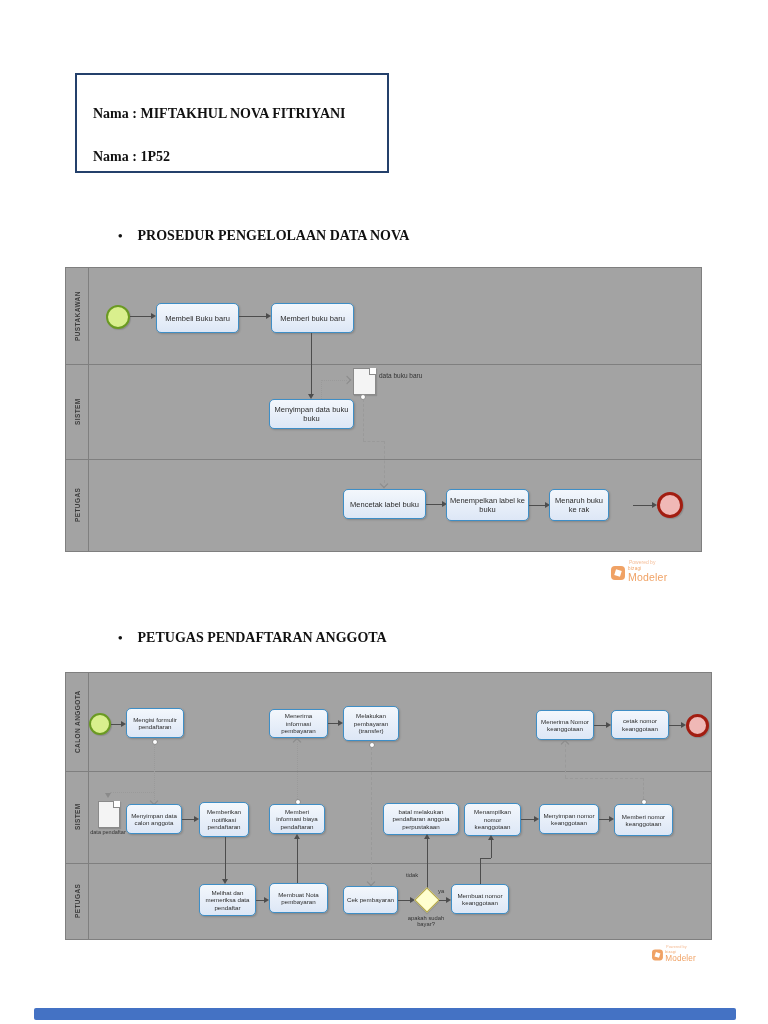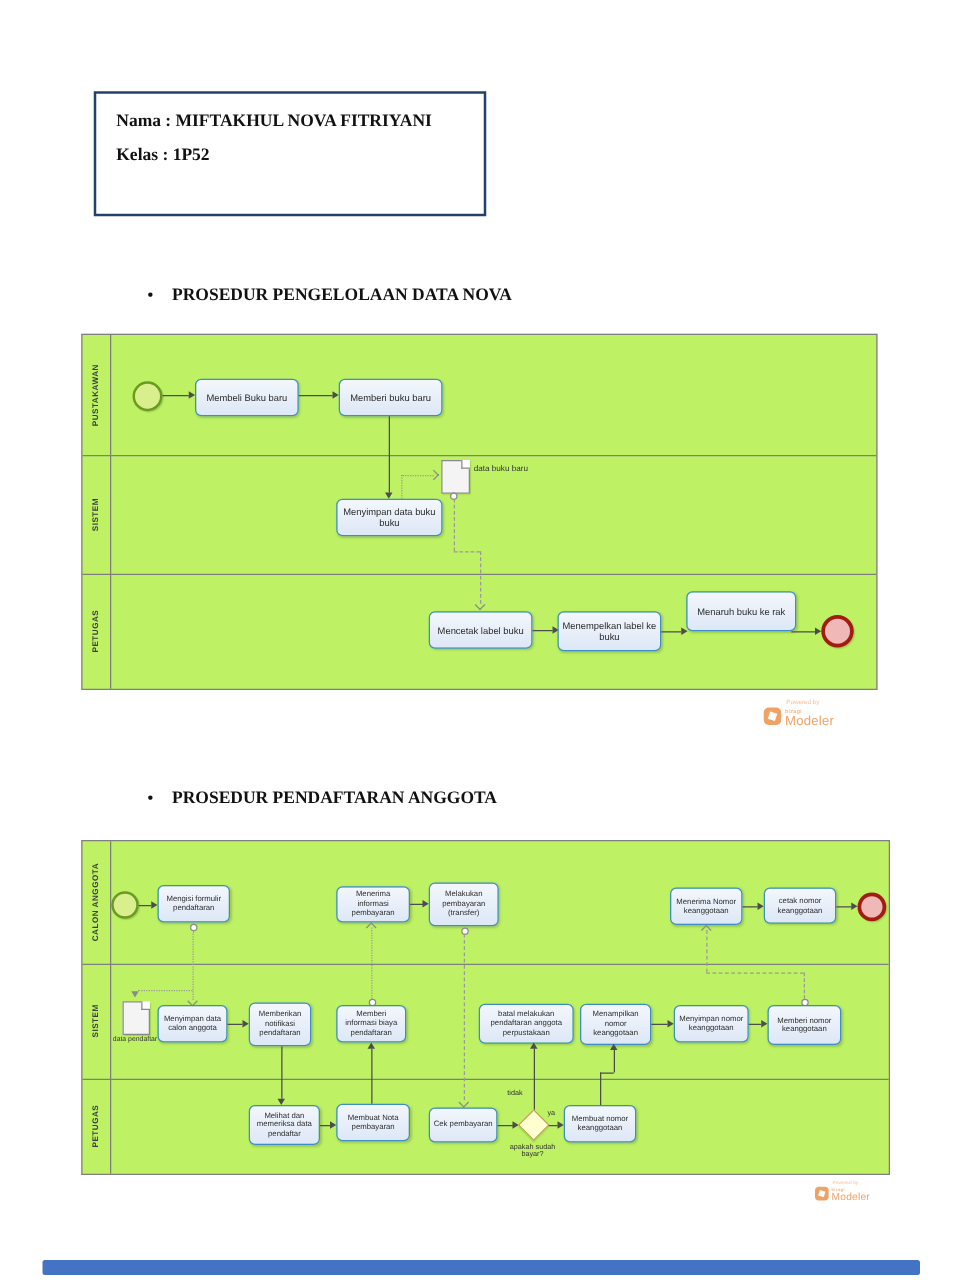--- a/index.html
+++ b/index.html
@@ -1,21 +1,21 @@
 <!DOCTYPE html>
 <html><head>
 <meta charset="utf-8">
 <style>
   html,body{margin:0;padding:0;background:#fff;}
   .page{position:relative;width:768px;height:1024px;background:#fff;font-family:"Liberation Sans",sans-serif;overflow:hidden;}
   .idbox{position:absolute;left:75px;top:73px;width:314px;height:100px;border:2px solid #24406b;box-sizing:border-box;padding:9px 0 0 16px;font-family:"Liberation Serif",serif;font-weight:bold;font-size:14px;color:#111;}
-  .idbox div{line-height:27px;}
+  .idbox div{line-height:27px;margin-top:16px;}
   .sectitle{position:absolute;left:118px;display:flex;gap:15px;font-family:"Liberation Serif",serif;font-weight:bold;font-size:14px;color:#111;align-items:baseline;}
   .sectitle .bullet{font-size:13px;}
-  .pool{position:absolute;border:1px solid #7f7f7f;background:#bef264;box-sizing:content-box;}
+  .pool{position:absolute;border:1px solid #7f7f7f;background:#a3a3a3;box-sizing:content-box;}
   .lanecol{position:absolute;left:0;top:0;bottom:0;width:22px;border-right:1px solid #7f7f7f;}
   .lanediv{position:absolute;left:0;right:0;height:1px;background:#7f7f7f;}
   .lanelabel{position:absolute;left:0;width:22px;writing-mode:vertical-rl;transform:rotate(180deg);display:flex;align-items:center;justify-content:center;font-size:6.5px;font-weight:bold;color:#3c3c3c;letter-spacing:.4px;}
   .task{position:absolute;background:linear-gradient(#f3f7fc,#dde7f6);border:1.4px solid #3e8ec6;border-radius:5px;display:flex;align-items:center;justify-content:center;text-align:center;color:#2b2b2b;box-sizing:border-box;padding:1px 2px;line-height:1.2;box-shadow:1px 1px 2px rgba(0,0,0,.18);}
   .d1 .task{font-size:7.5px;}
   .d2 .task{font-size:6.2px;}
   .startev{position:absolute;border-radius:50%;background:#d9ef8d;border:2px solid #6a9a22;box-sizing:border-box;box-shadow:1px 1px 1px rgba(0,0,0,.15);}
   .endev{position:absolute;border-radius:50%;background:#f0b8b6;border:3px solid #a21d11;box-sizing:border-box;box-shadow:1px 1px 1px rgba(0,0,0,.15);}
   .gw{position:absolute;width:18px;height:18px;background:#ffffd0;border:1.2px solid #b5a642;transform:rotate(45deg);box-sizing:border-box;box-shadow:1px 1px 1px rgba(0,0,0,.12);}
   .ln{position:absolute;background:#4d4d4d;}
@@ -45,21 +45,21 @@
   .bz .b2{font-size:10.5px;letter-spacing:.2px;}
   .bluebar{position:absolute;left:34px;top:1008px;width:702px;height:12px;background:#4472c4;border-radius:2px;}
 </style>
 </head>
 <body>
 
 <div class="page">
 
   <div class="idbox">
     <div>Nama : MIFTAKHUL NOVA FITRIYANI</div>
-    <div>Kelas : 1P52</div>
+    <div>Nama : 1P52</div>
   </div>
 
   <div class="sectitle" style="top:228px">
     <span class="bullet">•</span>
     <span>PROSEDUR PENGELOLAAN DATA NOVA</span>
   </div>
 
   <div class="pool d1" style="left:65px;top:267px;width:635px;height:283px">
     <div class="lanecol"></div>
     <div class="lanediv" style="top:96px"></div>
@@ -95,40 +95,40 @@
     <div class="dash-h" style="left:297px;top:173px;width:21px"></div>
     <div class="dash-v" style="left:318px;top:173px;height:42px"></div>
     <div class="chd" style="left:315px;top:213px"></div>
 
     <div class="task" style="left:277px;top:221px;width:83px;height:30px">Mencetak label buku</div>
     <div class="ln" style="left:360px;top:236px;width:16px;height:1px"></div>
     <div class="ar" style="left:376px;top:233px"></div>
     <div class="task" style="left:380px;top:221px;width:83px;height:32px">Menempelkan label ke buku</div>
     <div class="ln" style="left:463px;top:237px;width:16px;height:1px"></div>
     <div class="ar" style="left:479px;top:234px"></div>
-    <div class="task" style="left:483px;top:205px;width:88px;height:32px">Menaruh buku ke rak</div>
+    <div class="task" style="left:483px;top:221px;width:60px;height:32px">Menaruh buku ke rak</div>
     <div class="ln" style="left:567px;top:237px;width:19px;height:1px"></div>
     <div class="ar" style="left:586px;top:234px"></div>
     <div class="endev" style="left:591px;top:224px;width:26px;height:26px"></div>
   </div>
 
   <div class="bz" style="left:611px;top:559px">
     <div class="pb">Powered by</div>
     <div class="row">
       <div class="icon"></div>
       <div class="nm">
         <span class="b1">bizagi</span>
         <span class="b2">Modeler</span>
       </div>
     </div>
   </div>
 
   <div class="sectitle" style="top:630px">
     <span class="bullet">•</span>
-    <span>PROSEDUR PENDAFTARAN ANGGOTA</span>
+    <span>PETUGAS PENDAFTARAN ANGGOTA</span>
   </div>
 
   <div class="pool d2" style="left:65px;top:672px;width:645px;height:266px">
     <div class="lanecol"></div>
     <div class="lanediv" style="top:98px"></div>
     <div class="lanediv" style="top:190px"></div>
     <div class="lanelabel" style="top:0;height:98px">CALON ANGGOTA</div>
     <div class="lanelabel" style="top:98px;height:92px">SISTEM</div>
     <div class="lanelabel" style="top:190px;height:76px">PETUGAS</div>
 

